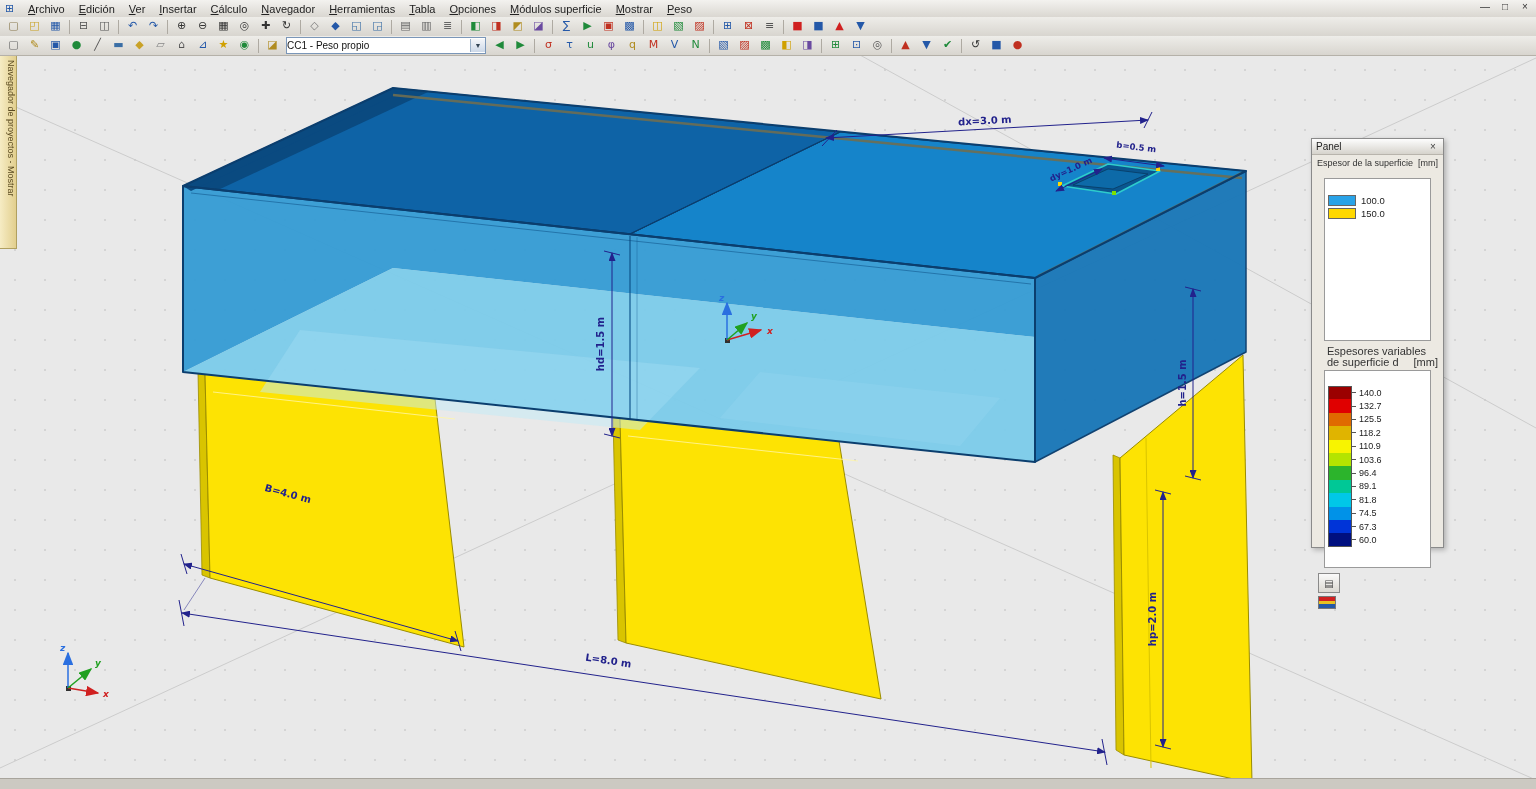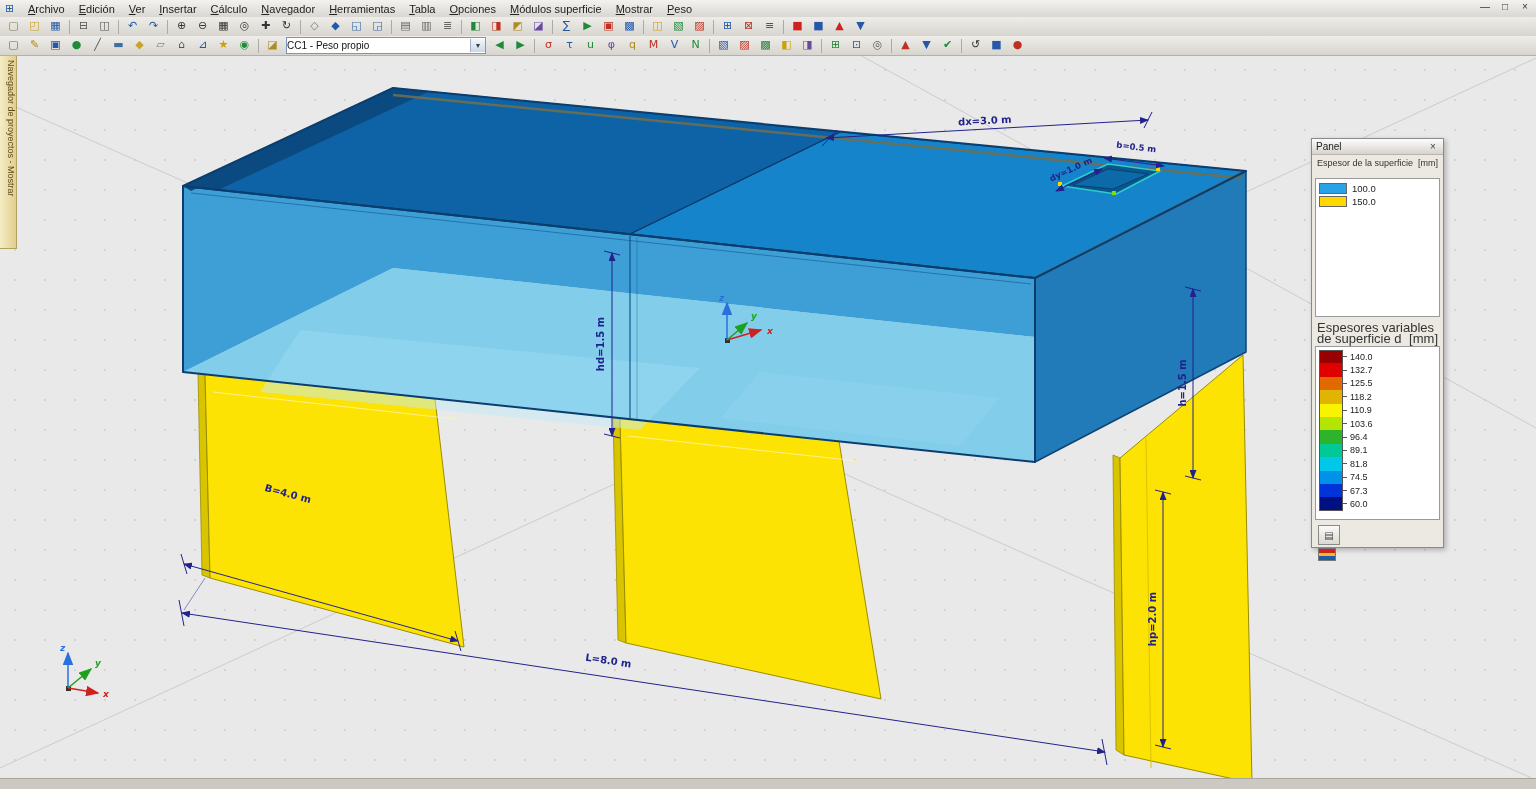--- a/index.html
+++ b/index.html
@@ -42,24 +42,24 @@
         background:linear-gradient(90deg,#f6ecc4,#e2cf8e);border:1px solid #b0a060;border-left:none;
         writing-mode:vertical-rl;font-size:9px;color:#5a4a20;padding:4px 0 0 1px;overflow:hidden;cursor:default;}
   
   #panel{position:absolute;left:1311px;top:138px;width:131px;height:408px;z-index:20;
          background:#ece9e2;border:1px solid #8a8a8a;box-shadow:2px 2px 5px rgba(0,0,0,.25);font-size:10px;color:#222;}
   #panel-titlebar{height:15px;display:flex;align-items:center;padding:0 4px;
                   background:linear-gradient(#fdfdfd,#d6d3cc);border-bottom:1px solid #b8b4ac;font-size:10px;}
   #panel-close{margin-left:auto;width:12px;text-align:center;color:#444;cursor:default;font-size:10px;}
   .psec-head{display:flex;justify-content:space-between;align-items:flex-end;
              padding:3px 5px 9px 5px;font-size:9px;color:#333;}
-  .psec-head2{padding:4px 5px 1px 5px;font-size:13px;color:#333;line-height:11px;}
+  .psec-head2{padding:4px 5px 1px 15px;font-size:11px;color:#333;line-height:11px;}
   .psec-head2 .l2{display:flex;justify-content:space-between;}
   .unit{color:#333;}
-  .pbox{margin:1px 3px;background:#fff;border:1px solid #9a9a9a;padding:3px 3px;}
+  .pbox{margin:1px 12px;background:#fff;border:1px solid #9a9a9a;padding:15px 3px;}
   #legend-box{height:131px;}
   #scale-box{height:166px;}
   .lrow{display:flex;align-items:center;gap:5px;height:13px;}
   .lswatch{width:26px;height:9px;border:1px solid #666;}
   .lval{font-size:9.5px;}
   .srow{display:flex;align-items:center;height:13.4px;}
   .scell{width:22px;height:13.4px;border-left:1px solid #555;border-right:1px solid #555;}
   .srow:first-child .scell{border-top:1px solid #555;}
   .srow:last-child .scell{border-bottom:1px solid #555;}
   .stick{width:4px;height:1px;background:#555;margin-right:3px;}

